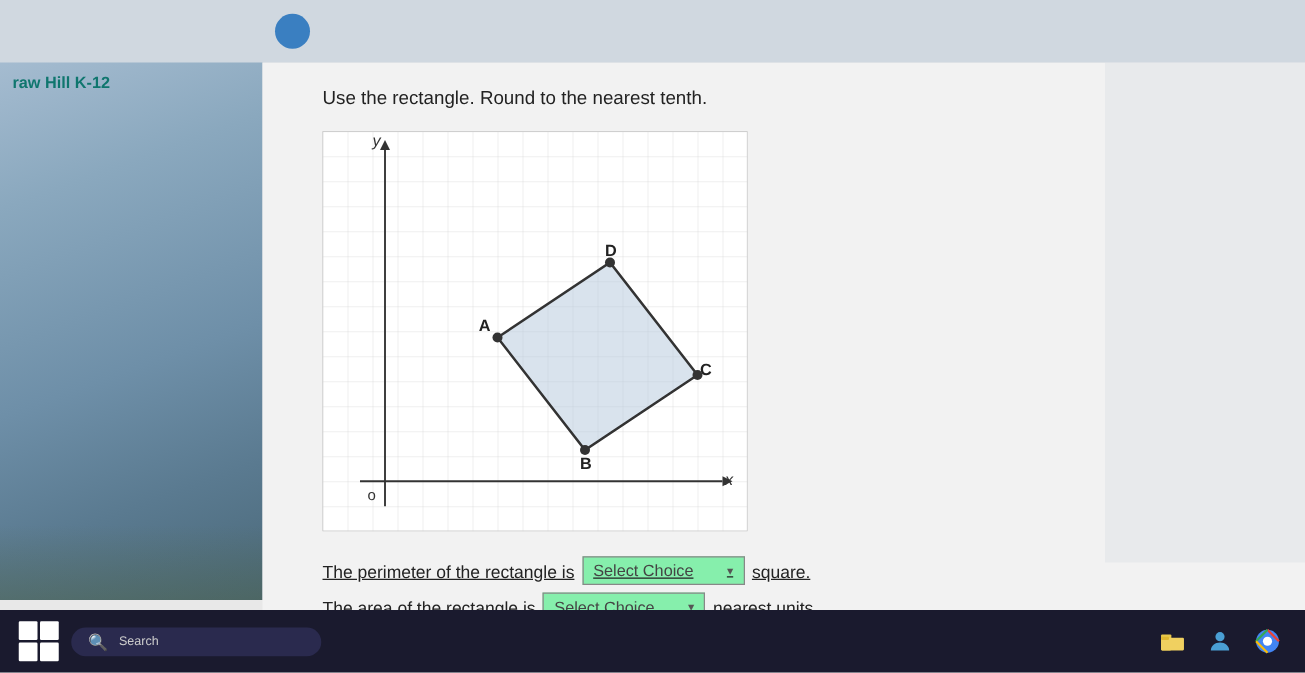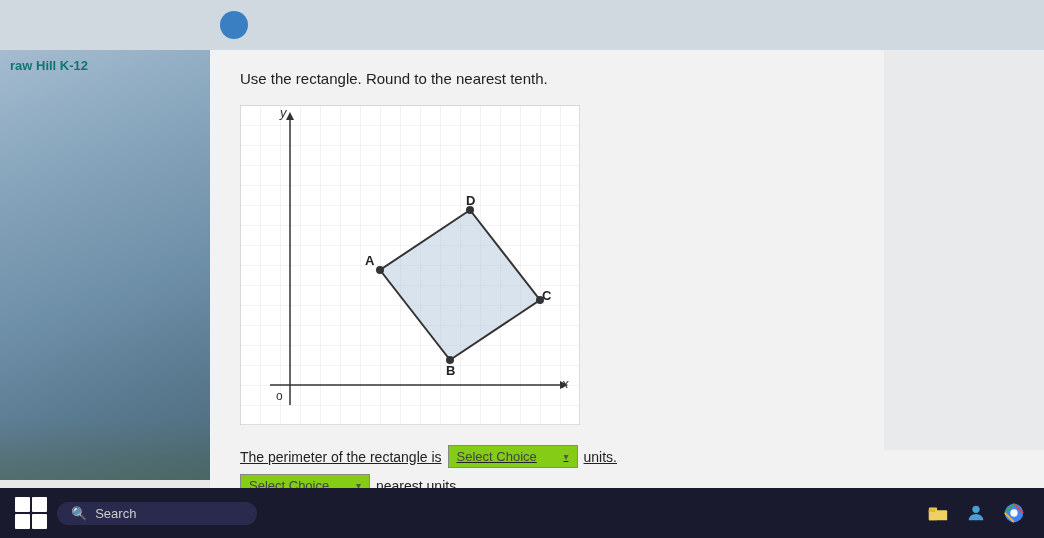--- a/index.html
+++ b/index.html
@@ -59,21 +59,21 @@
     }
 
     
     .main-content {
       position: absolute;
       left: 210px;
       top: 50px;
       right: 0;
       bottom: 50px;
       background: #f2f2f2;
-      padding: 20px 30px;
+      padding: 20px 48px;
     }
 
     .instruction-text {
       font-size: 15px;
       color: #222;
       margin-bottom: 18px;
     }
 
     
     .graph-container {
@@ -101,21 +101,21 @@
       display: flex;
       align-items: center;
       margin-bottom: 6px;
       gap: 6px;
       text-decoration: underline;
     }
     .select-choice {
       display: inline-flex;
       align-items: center;
       border: 1px solid #888;
-      background: #84cc16;
+      background: #86efac;
       padding: 3px 8px;
       font-size: 13px;
       cursor: pointer;
       min-width: 130px;
       gap: 6px;
       color: #444;
     }
     .select-choice .chevron {
       margin-left: auto;
       font-size: 10px;
@@ -160,21 +160,21 @@
       align-items: center;
       background: #2a2a4e;
       border-radius: 15px;
       padding: 4px 14px;
       gap: 8px;
       min-width: 200px;
       cursor: pointer;
     }
     .taskbar-search span {
       color: #ccc;
-      font-size: 13px;
+      font-size: 10px;
     }
     .taskbar-search .search-icon {
       color: #ccc;
       font-size: 13px;
     }
     .taskbar-icons {
       margin-left: auto;
       display: flex;
       gap: 8px;
       align-items: center;
@@ -244,23 +244,24 @@
     </svg>
   </div>
 
   <div class="answer-area">
     <div class="answer-row">
       <span>The perimeter of the rectangle is</span>
       <div class="select-choice">
         <span>Select Choice</span>
         <span class="chevron">▾</span>
       </div>
-      <span>units.</span>
+      <span>square.</span>
     </div>
     <div class="answer-row">
+      <span>The area of the rectangle is</span>
       <div class="select-choice">
         <span>Select Choice</span>
         <span class="chevron">▾</span>
       </div>
       <span>nearest units.</span>
     </div>
   </div>
 
 </div>
 

